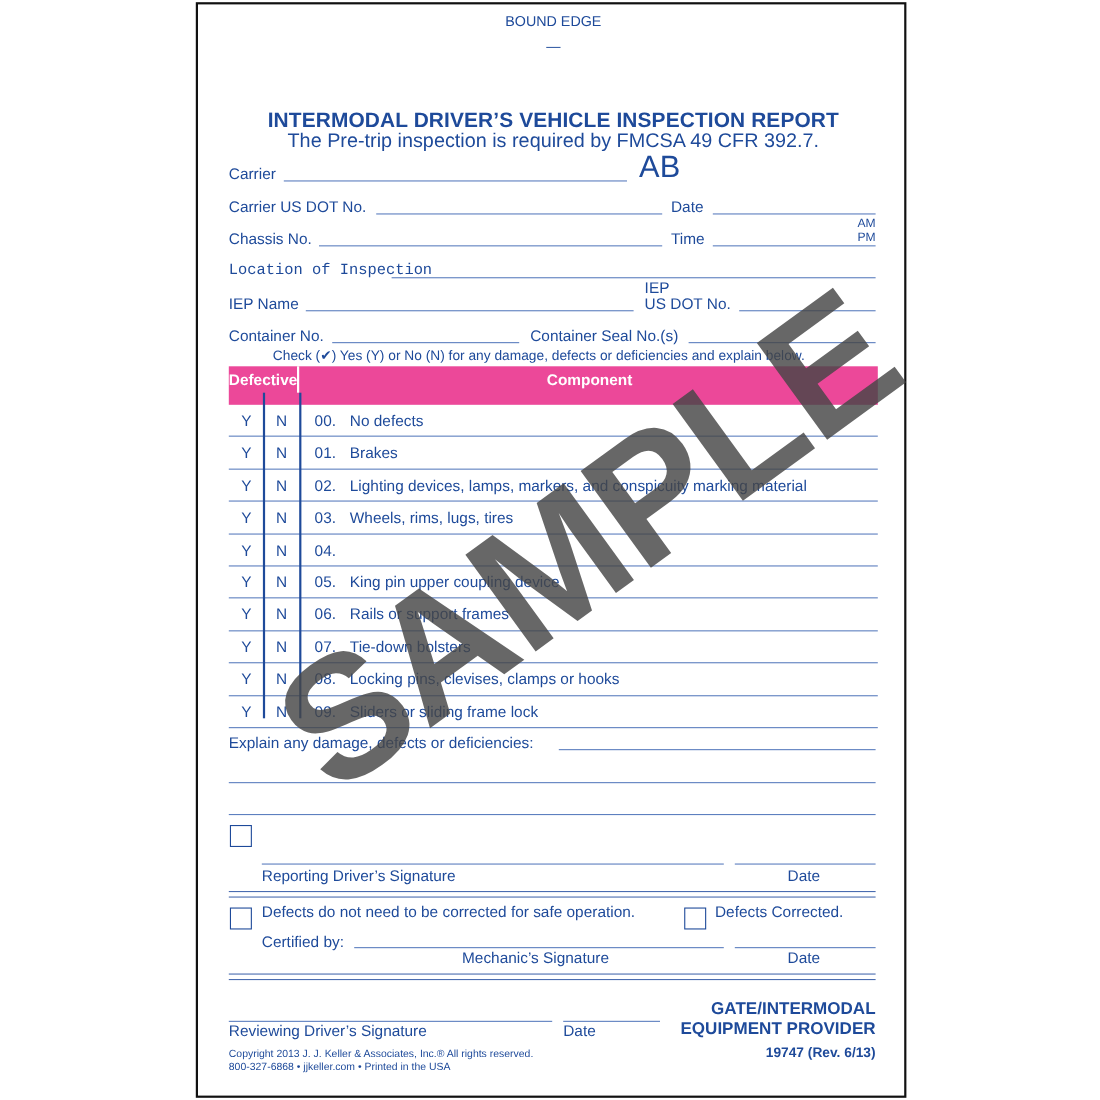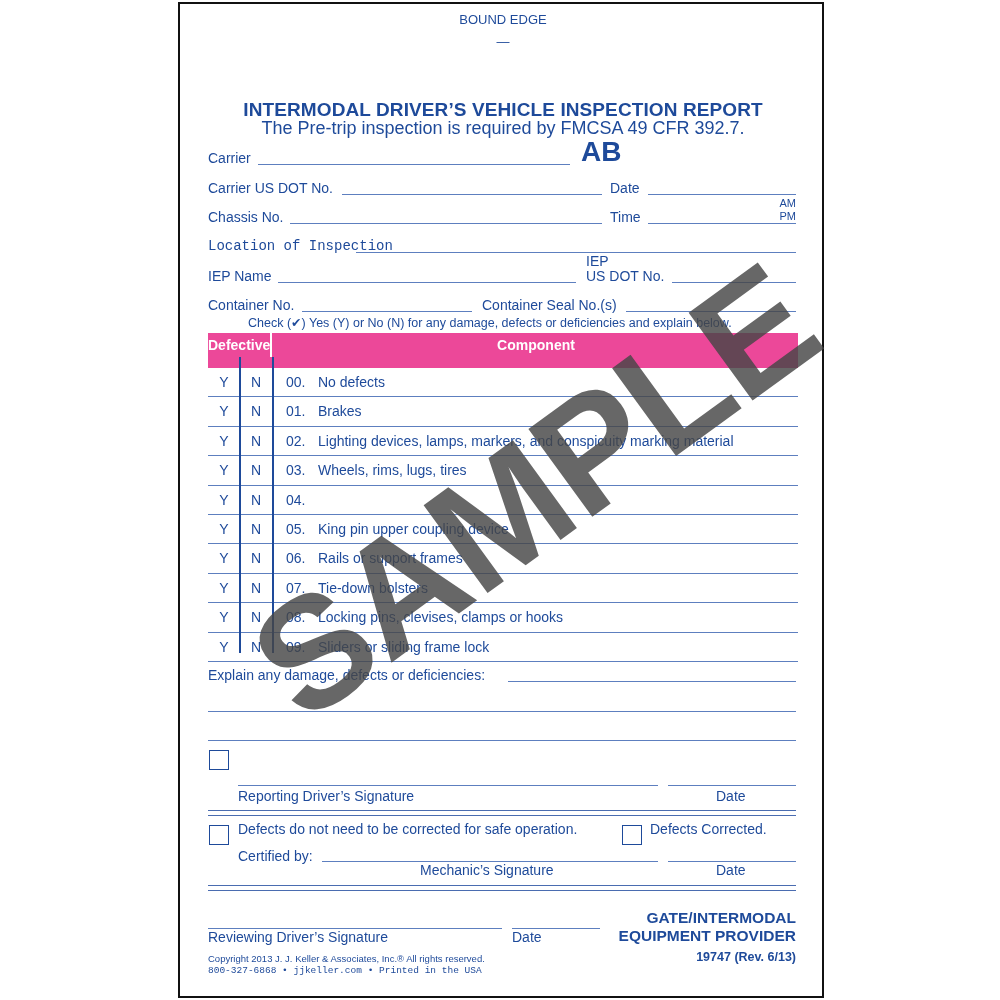--- a/index.html
+++ b/index.html
@@ -15,21 +15,21 @@
   .rule { position: absolute; height: 0; border-top: 1.5px solid #5d7fbf; }
   .rule-strong { position: absolute; height: 0; border-top: 1.5px solid #4a6cb0; }
 
   .bound-edge { font-size: 13px; left: 0; width: 646px; text-align: center; top: 8px; }
   .bound-dash { left: 0; width: 646px; text-align: center; top: 30px; font-size: 13px; }
 
   .title { font-size: 19px; font-weight: bold; left: 0; width: 646px; text-align: center; top: 95px; letter-spacing: 0.1px; }
   .subtitle { font-size: 18px; left: 0; width: 646px; text-align: center; top: 114px; }
 
   .lbl { font-size: 14px; }
-  .ab { font-size: 28px; font-weight: bold; }
+  .ab { font-size: 28px; font-weight: normal; }
   .ampm { font-size: 11px; line-height: 14px; text-align: right; }
 
   .check-note { font-size: 12.5px; }
 
   
   .tbl { position: absolute; left: 28px; top: 329px; width: 590px; }
   .tbl-head { position: relative; height: 35px; background: #ec4899; color: #fff; font-weight: bold; font-size: 14px; }
   .th-def { position: absolute; left: 0; top: 0; width: 64px; height: 24px; line-height: 24px; text-align: center; border-right: 2px solid #fff; }
   .th-comp { position: absolute; left: 66px; right: 0; top: 0; height: 24px; line-height: 24px; text-align: center; }
   .tbl-body { position: relative; }
@@ -195,16 +195,16 @@
   <div class="rule" style="left:28px; width:294px; top:924px;"></div>
   <div class="rule" style="left:332px; width:88px; top:924px;"></div>
   <div class="abs lbl" style="left:28px; top:925px;">Reviewing Driver’s Signature</div>
   <div class="abs lbl" style="left:332px; top:925px;">Date</div>
 
   <div class="abs footer-title" style="left:380px; width:236px; top:905px;">GATE/INTERMODAL</div>
   <div class="abs footer-title" style="left:380px; width:236px; top:923px;">EQUIPMENT PROVIDER</div>
   <div class="abs formno" style="left:380px; width:236px; top:946px;">19747 (Rev. 6/13)</div>
 
   <div class="abs copyright" style="left:28px; top:949px;">Copyright 2013 J. J. Keller &amp; Associates, Inc.® All rights reserved.</div>
-  <div class="abs copyright" style="left:28px; top:961px;font-family:Liberation Mono, monospace;">800-327-6868 • jjkeller.com • Printed in the USA</div>
+  <div class="abs copyright" style="left:28px; top:961px;">800-327-6868 • jjkeller.com • Printed in the USA</div>
 </div>
 
 <div class="watermark">SAMPLE</div>
 
 </body></html>

